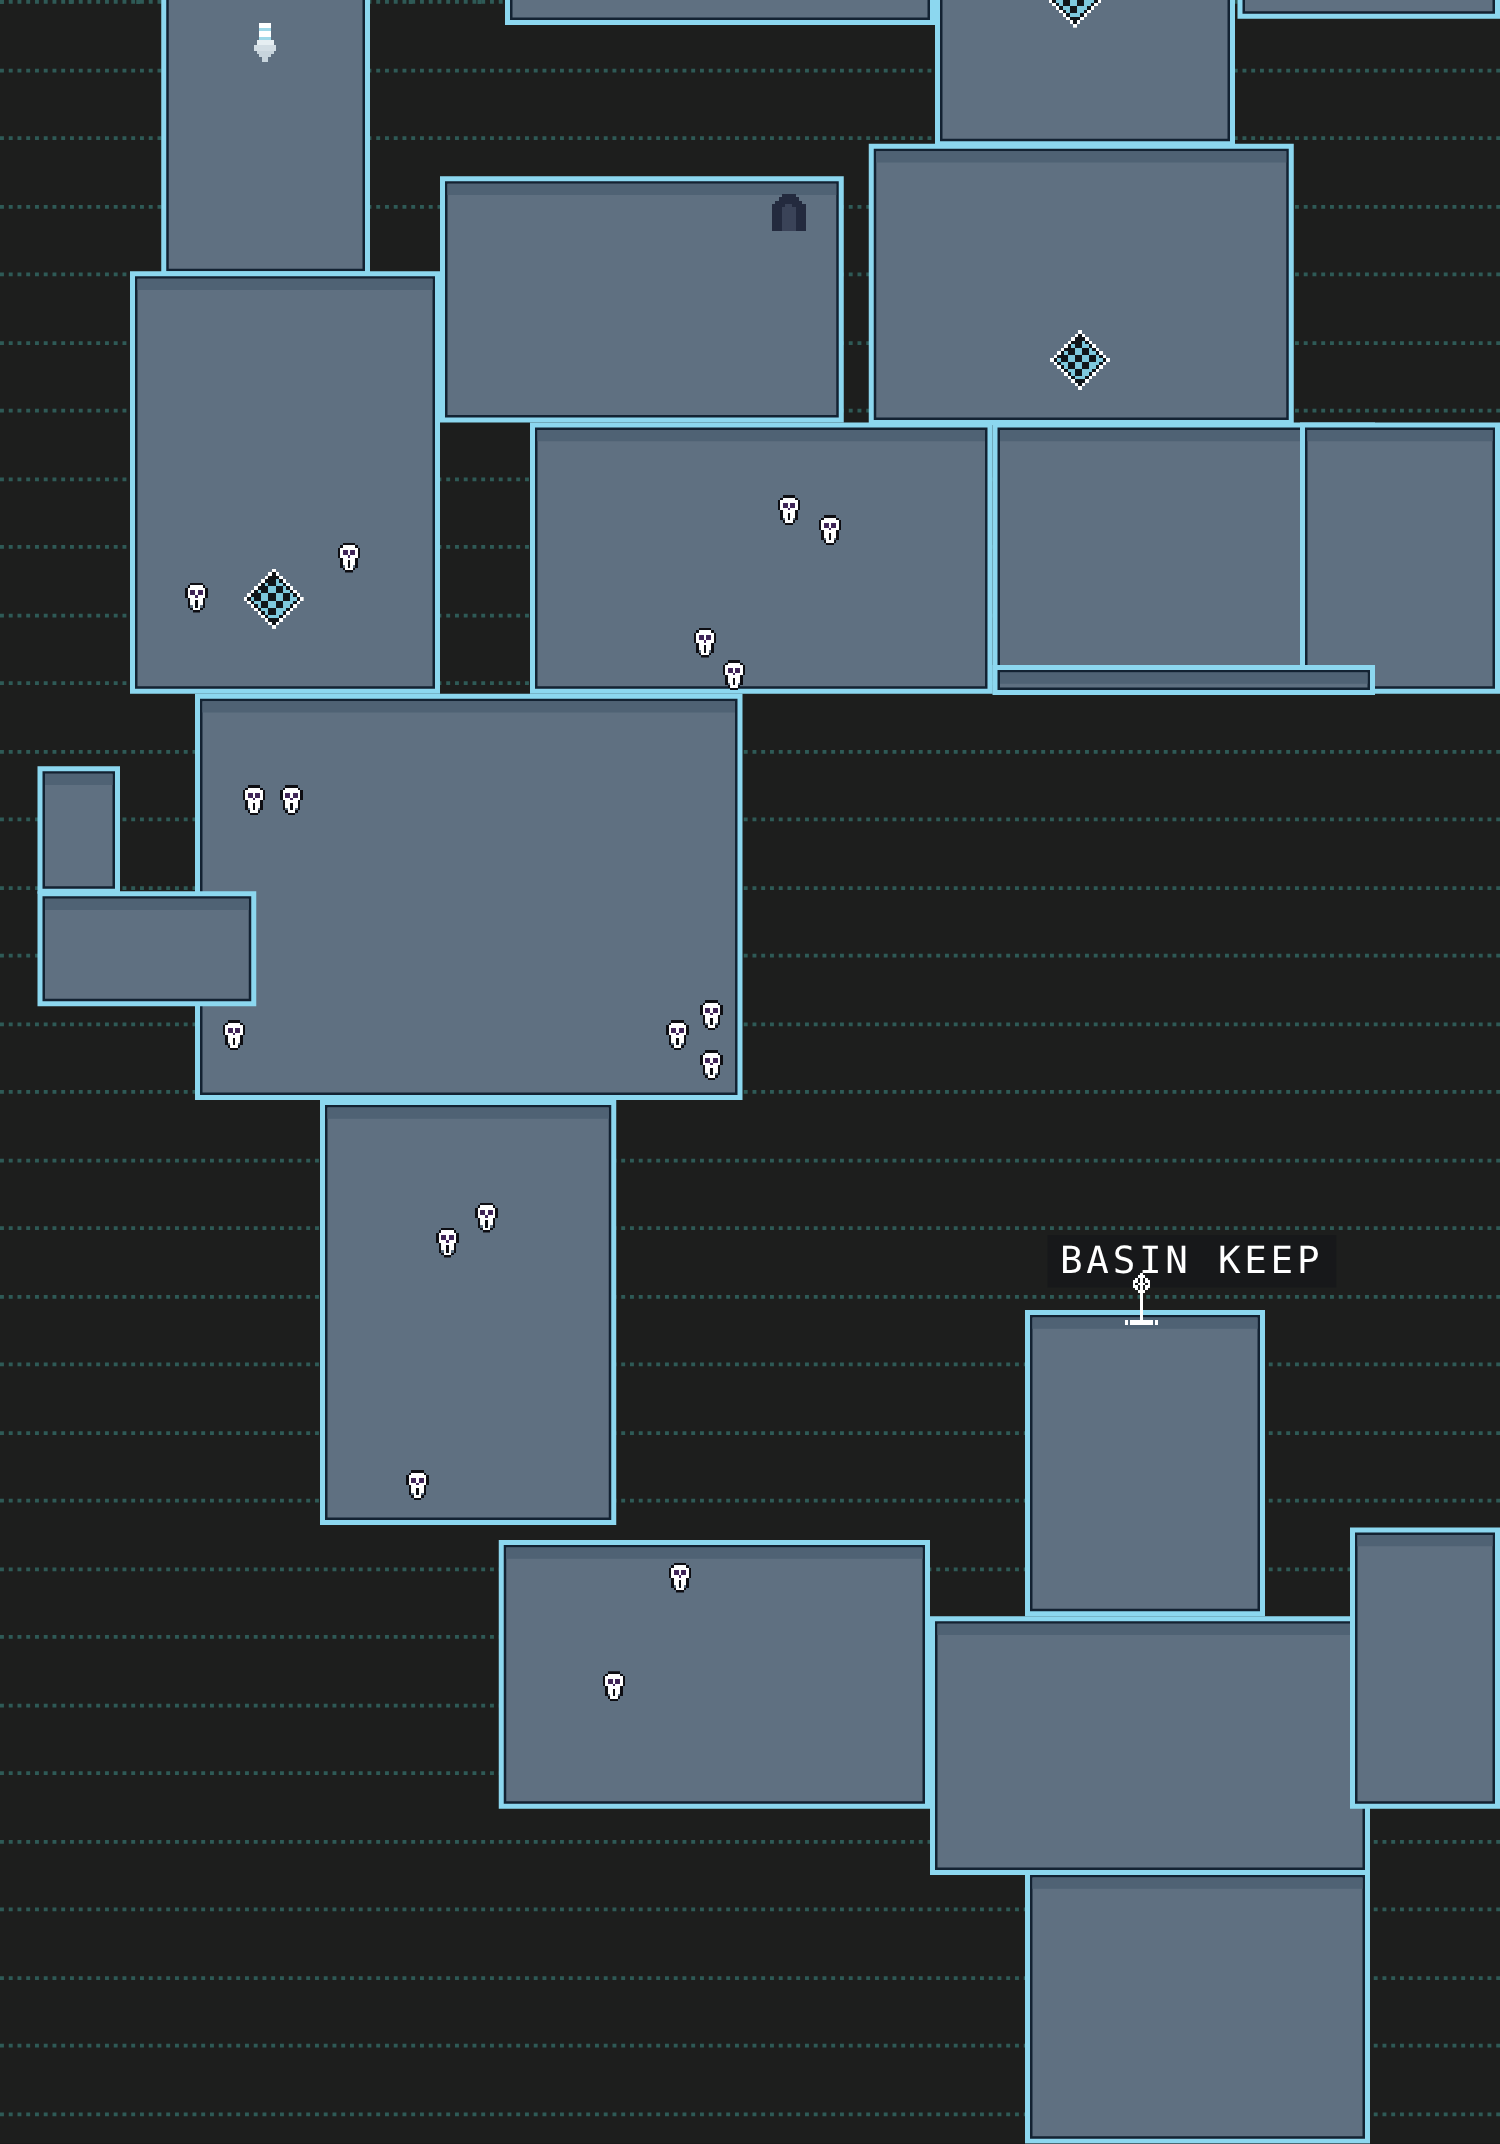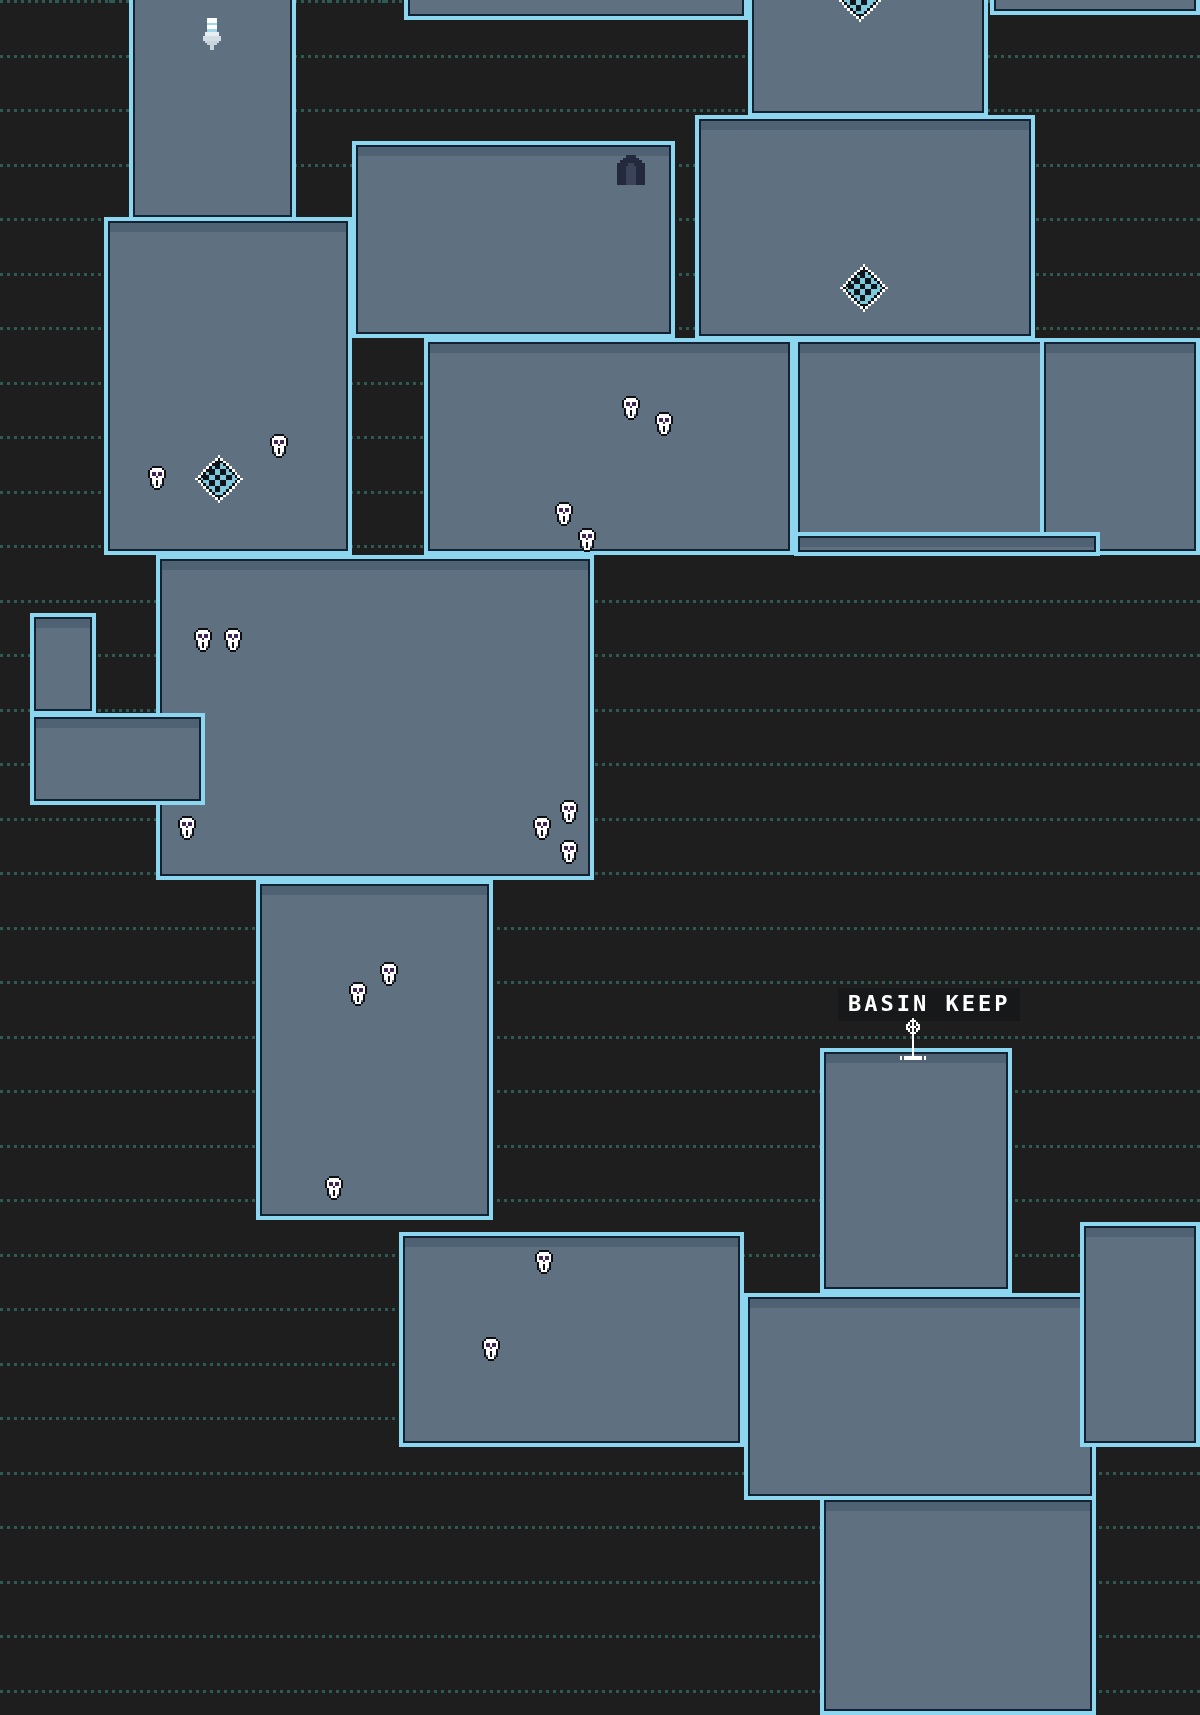--- a/index.html
+++ b/index.html
@@ -95,22 +95,22 @@
     position: absolute;
     width: 30px; height: 42px;
   }
 
   
   .map-label {
     position: absolute;
     background: #17181a;
     color: #ffffff;
     font-family: "DejaVu Sans Mono", monospace;
-    font-size: 22px;
-    font-weight: bold;
+    font-size: 30px;
+    font-weight: normal;
     letter-spacing: 3px;
     padding: 4px 10px 5px 10px;
     white-space: nowrap;
     line-height: 1.1;
   }
 </style>
 </head>
 <body>
 
 <div id="map-viewport">

